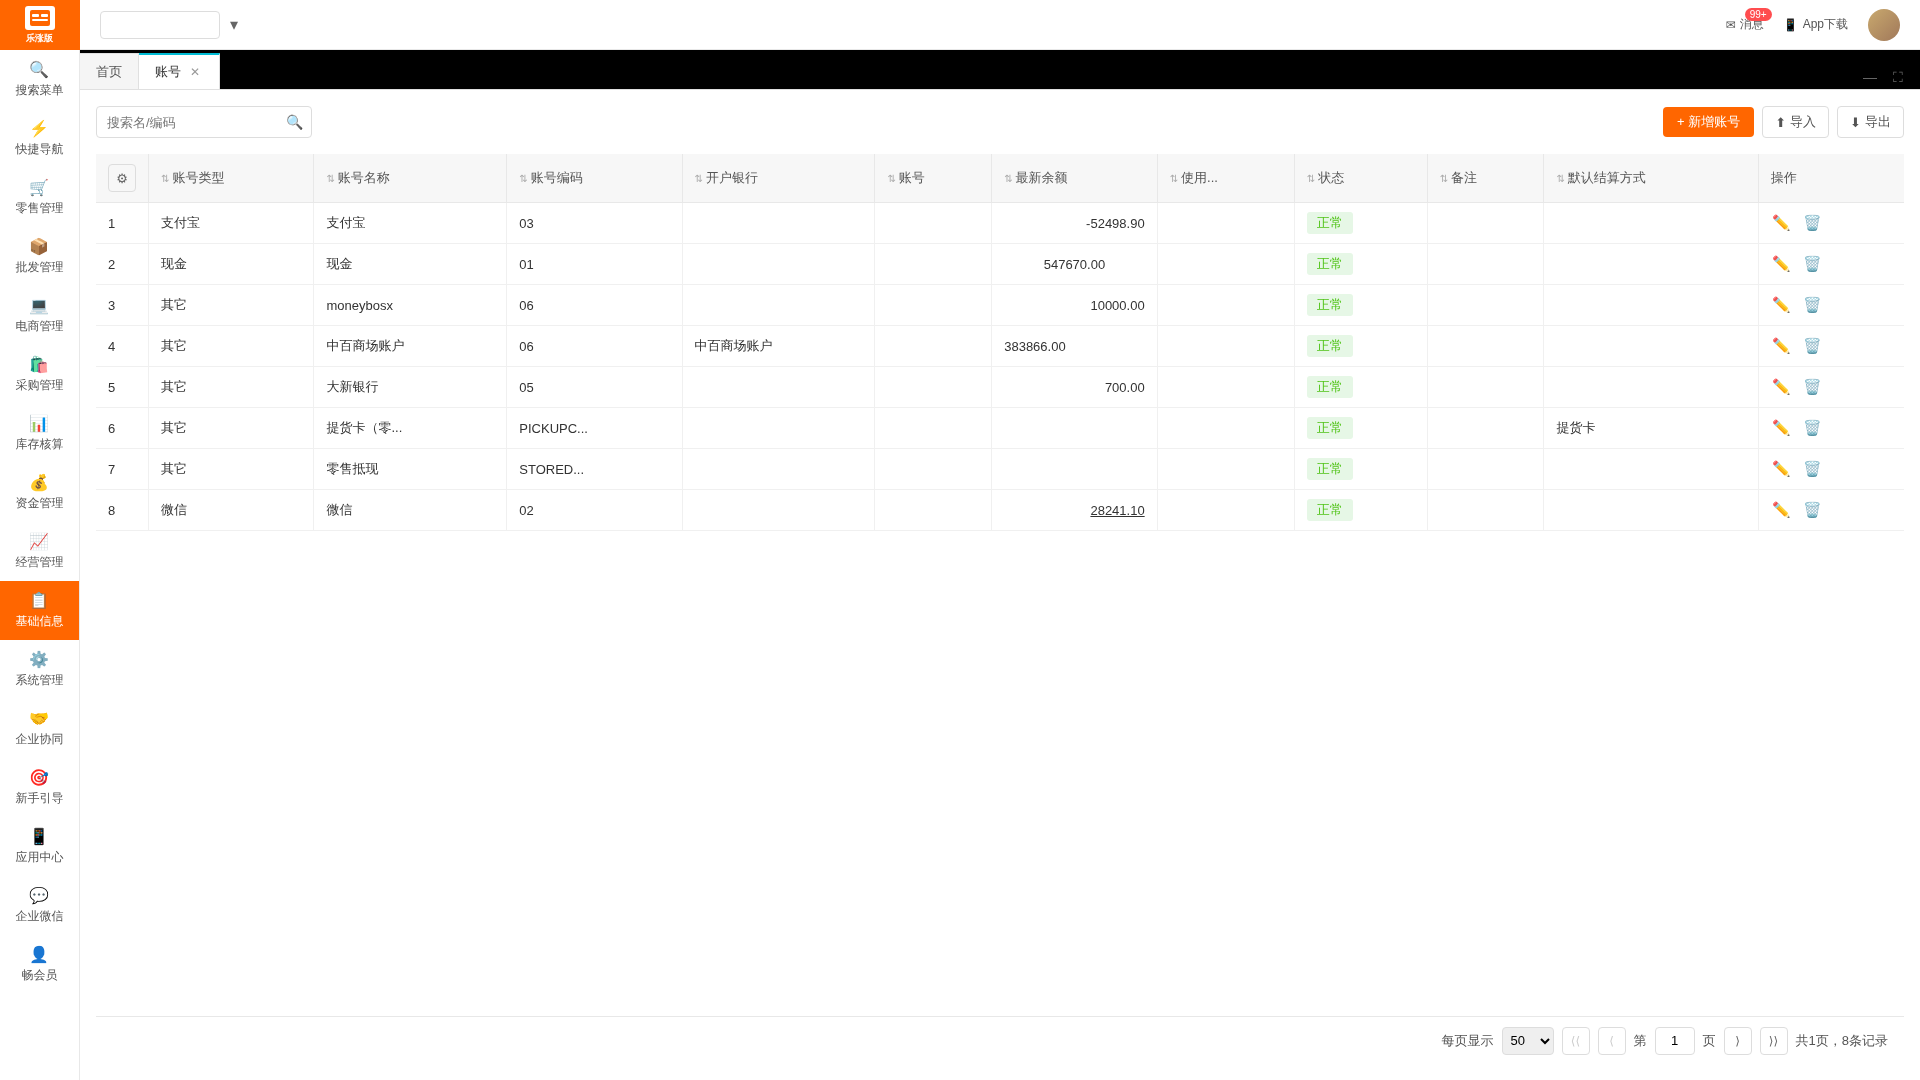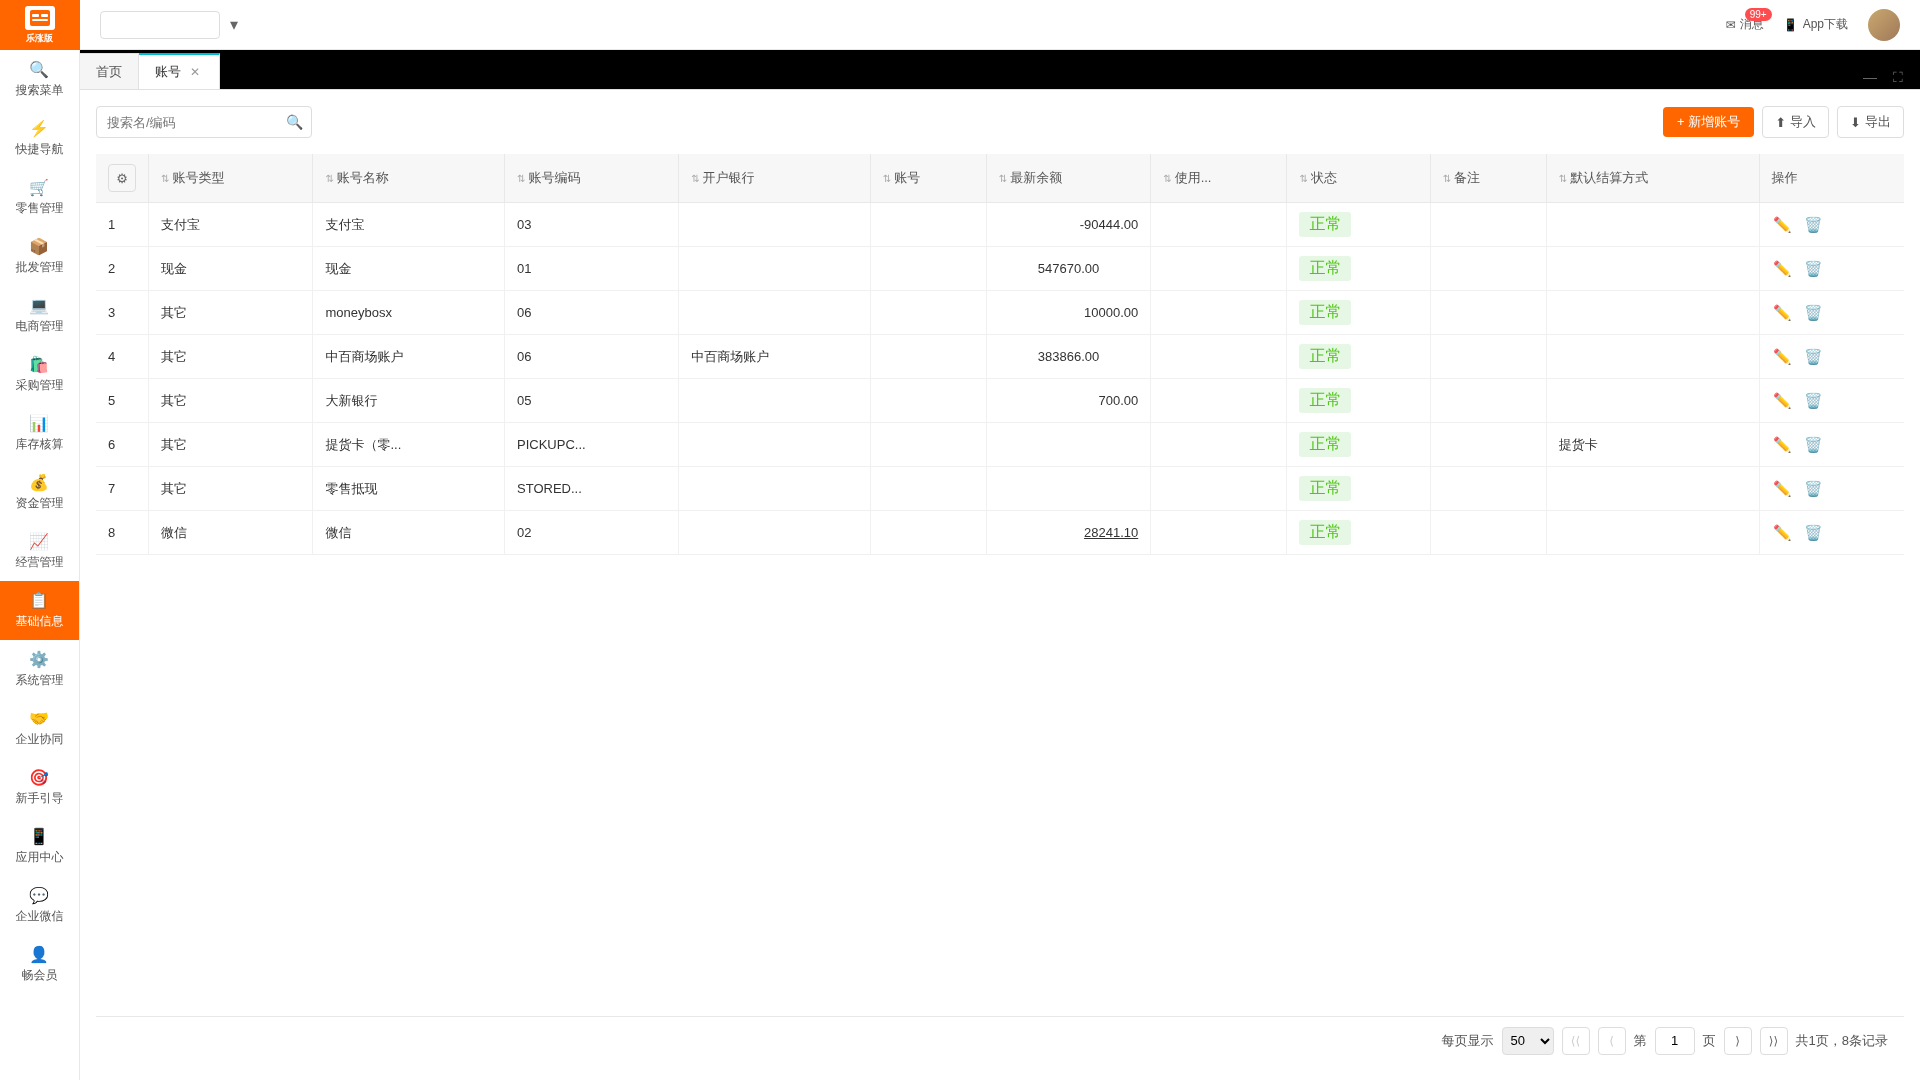--- a/index.html
+++ b/index.html
@@ -296,21 +296,21 @@
     tbody td {
       padding: 9px 12px;
       color: #333;
       border-right: 1px solid #f0f0f0;
     }
     tbody td:last-child { border-right: none; }
     .status-badge {
       display: inline-block;
       padding: 2px 10px;
       border-radius: 3px;
-      font-size: 16px;
+      font-size: 13px;
       background: #e6f7e6;
       color: #52c41a;
     }
     .action-btns {
       display: flex;
       gap: 8px;
     }
     .icon-btn {
       background: none;
       border: none;
@@ -535,21 +535,21 @@
           </tr>
         </thead>
         <tbody id="table-body">
         <tr>
     <td>1</td>
     <td>支付宝</td>
     <td>支付宝</td>
     <td>03</td>
     <td></td>
     <td></td>
-    <td style="text-align:right;">-90444.00</td>
+    <td style="text-align:right;">-52498.90</td>
     <td></td>
     <td><span class="status-badge">正常</span></td>
     <td></td>
     <td></td>
     <td>
       <div class="action-btns">
         <button class="icon-btn" title="编辑">✏️</button>
         <button class="icon-btn" title="删除">🗑️</button>
       </div>
     </td>
@@ -592,21 +592,21 @@
       </div>
     </td>
   </tr>
             <tr>
     <td>4</td>
     <td>其它</td>
     <td>中百商场账户</td>
     <td>06</td>
     <td>中百商场账户</td>
     <td></td>
-    <td style="text-align:center;">383866.00</td>
+    <td style="text-align:left;">383866.00</td>
     <td></td>
     <td><span class="status-badge">正常</span></td>
     <td></td>
     <td></td>
     <td>
       <div class="action-btns">
         <button class="icon-btn" title="编辑">✏️</button>
         <button class="icon-btn" title="删除">🗑️</button>
       </div>
     </td>

